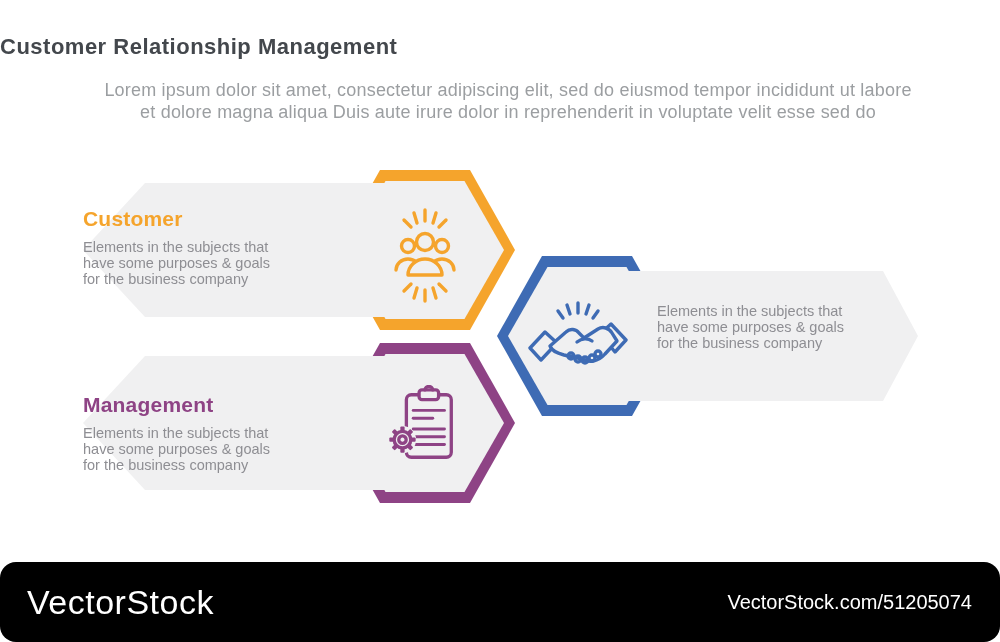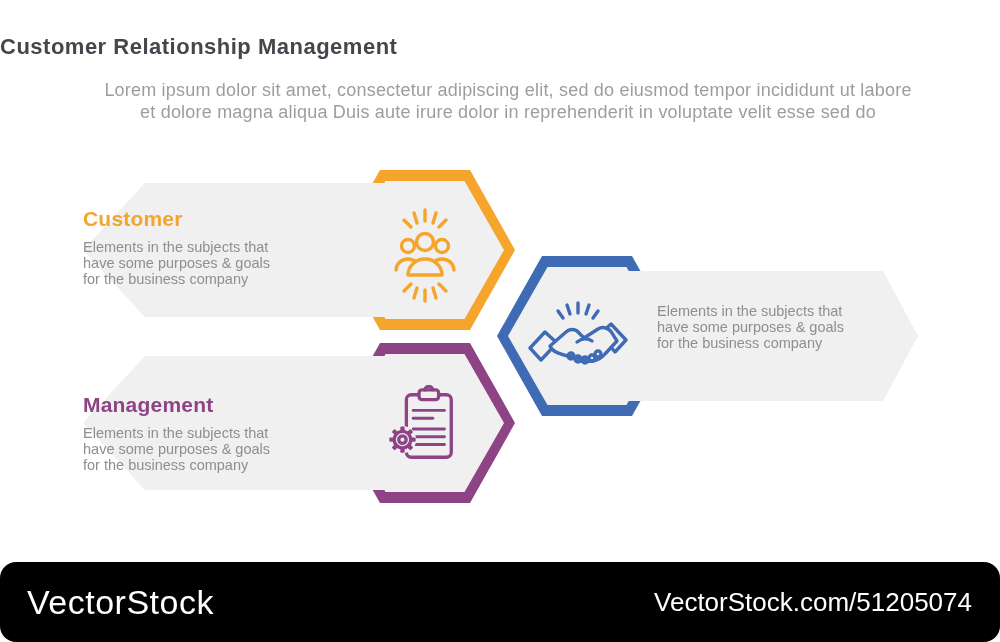--- a/index.html
+++ b/index.html
@@ -44,21 +44,21 @@
   .icon1{left:383px;top:196px;width:84px;height:110px;}
   .icon2{left:528px;top:295px;width:100px;height:78px;}
   .icon3{left:381px;top:385px;width:82px;height:82px;}
   .icon svg{display:block;width:100%;height:100%;}
 
   
   .bar{position:absolute;left:0;top:562px;width:1000px;height:80px;background:#000;z-index:5;border-radius:16px;}
   .bar-logo{position:absolute;left:27px;top:50%;transform:translateY(-50%);
             color:#fff;font-size:34px;font-weight:500;letter-spacing:.5px;}
   .bar-url{position:absolute;right:28px;top:50%;transform:translateY(-50%);
-           color:#fff;font-size:26px;font-weight:400;}
+           color:#fff;font-size:20px;font-weight:400;}
 </style>
 </head>
 <body>
 
 <div class="stage">
 
   <h1 class="main-title">Customer Relationship Management</h1>
   <p class="subtitle">Lorem ipsum dolor sit amet, consectetur adipiscing elit, sed do eiusmod tempor incididunt ut labore
 et dolore magna aliqua Duis aute irure dolor in reprehenderit in voluptate velit esse sed do</p>
 

